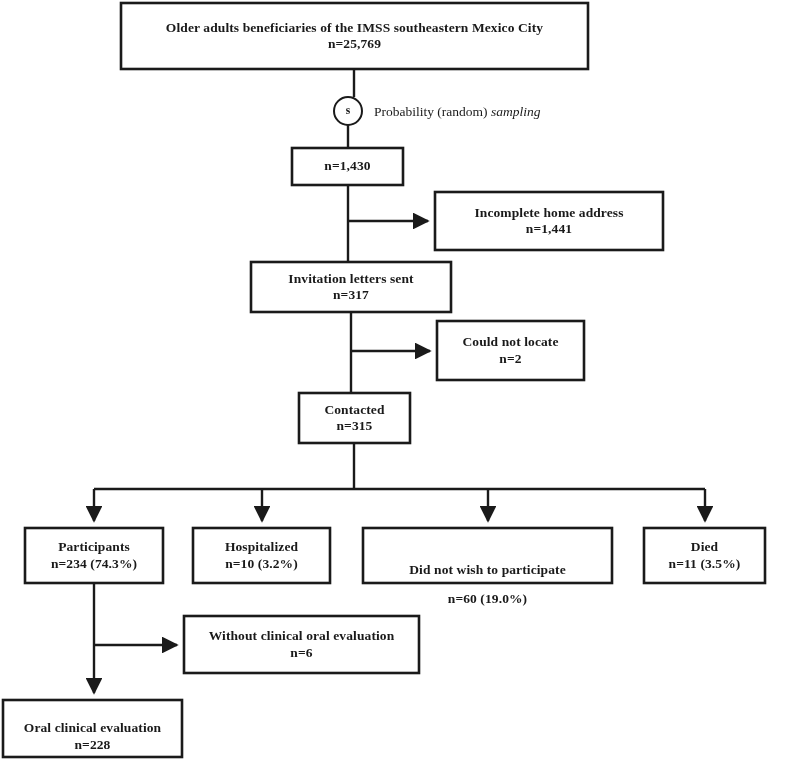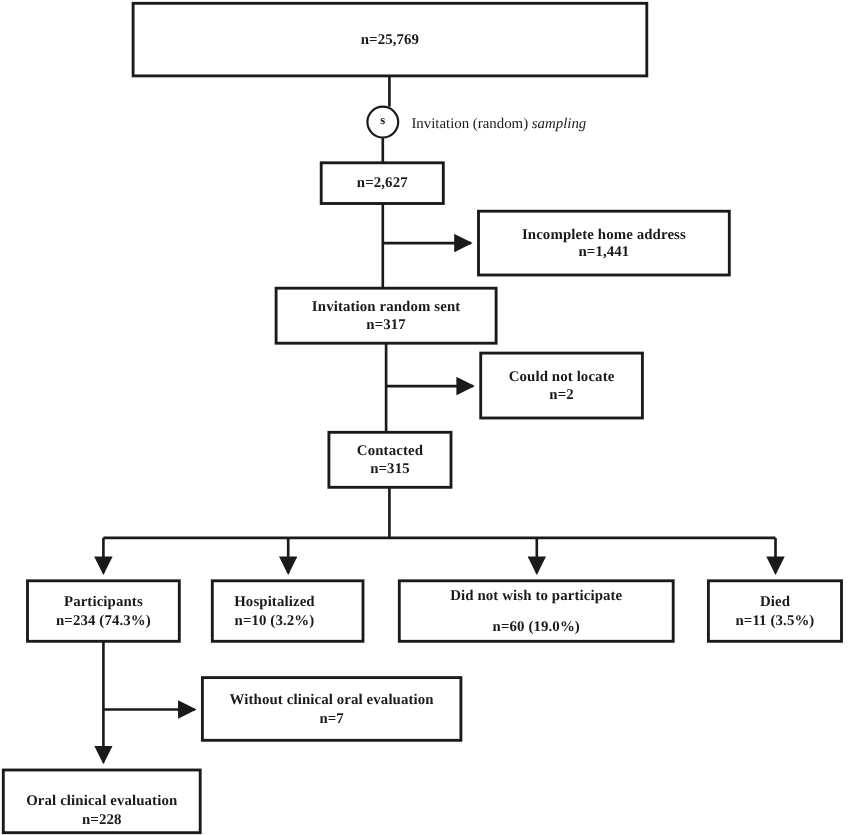--- a/index.html
+++ b/index.html
@@ -65,74 +65,75 @@
     <path class="link" d="M 488 489 L 488 521" stroke-width="2.4" marker-end="url(#arrow)"></path>
     <path class="link" d="M 705 489 L 705 521" stroke-width="2.4" marker-end="url(#arrow)"></path>
 
     <path class="link" d="M 94 583 L 94 693" stroke-width="2.4" marker-end="url(#arrow)"></path>
     <path class="link" d="M 94 645 L 177 645" stroke-width="2.4" marker-end="url(#arrow)"></path>
   </svg>
 
   <div class="circle-letter" style="left:341px;top:104px;width:14px;">s</div>
 
   <div class="sampling-note" style="left:374px;top:104px;">
-    <span>Invitation (random) </span><span class="it">sampling</span>
+    <span>Probability (random) </span><span class="it">sampling</span>
   </div>
 
   <div class="node-label" style="left:121px;top:3px;width:467px;height:66px;">
+    <span class="l1">Older adults beneficiaries of the IMSS southeastern Mexico City</span>
     <span class="l2">n=25,769</span>
   </div>
 
   <div class="node-label" style="left:292px;top:148px;width:111px;height:37px;">
-    <span class="l1">n=2,627</span>
+    <span class="l1">n=1,430</span>
   </div>
 
   <div class="node-label" style="left:435px;top:192px;width:228px;height:58px;">
     <span class="l1">Incomplete home address</span>
     <span class="l2">n=1,441</span>
   </div>
 
   <div class="node-label" style="left:251px;top:262px;width:200px;height:50px;">
-    <span class="l1">Invitation random sent</span>
+    <span class="l1">Invitation letters sent</span>
     <span class="l2">n=317</span>
   </div>
 
   <div class="node-label" style="left:437px;top:321px;width:147px;height:59px;text-align:right;">
     <span class="l1">Could not locate</span>
     <span class="l2">n=2</span>
   </div>
 
   <div class="node-label" style="left:299px;top:393px;width:111px;height:50px;border-radius:14px;">
     <span class="l1">Contacted</span>
     <span class="l2">n=315</span>
   </div>
 
   <div class="node-label" style="left:25px;top:528px;width:138px;height:55px;">
     <span class="l1">Participants</span>
     <span class="l2">n=234 (74.3%)</span>
   </div>
 
-  <div class="node-label" style="left:181px;top:528px;width:137px;height:55px;">
+  <div class="node-label" style="left:193px;top:528px;width:137px;height:55px;">
     <span class="l1">Hospitalized</span>
     <span class="l2">n=10 (3.2%)</span>
   </div>
 
-  <div class="node-label" style="left:363px;top:528px;width:249px;height:55px;gap:12px;">
+  <div class="node-label" style="left:363px;top:557px;width:249px;height:55px;gap:12px;">
     <span class="l1">Did not wish to participate</span>
     <span class="l2">n=60 (19.0%)</span>
   </div>
 
   <div class="node-label" style="left:644px;top:528px;width:121px;height:55px;text-align:right;">
     <span class="l1">Died</span>
     <span class="l2">n=11 (3.5%)</span>
   </div>
 
   <div class="node-label" style="left:184px;top:616px;width:235px;height:57px;">
     <span class="l1">Without clinical oral evaluation</span>
-    <span class="l2">n=7</span>
+    <span class="l2">n=6</span>
   </div>
 
   <div class="node-label" style="left:3px;top:700px;width:179px;height:73px;">
     <span class="l1">Oral clinical evaluation</span>
     <span class="l2">n=228</span>
   </div>
 
 </div>
 
 </body></html>

